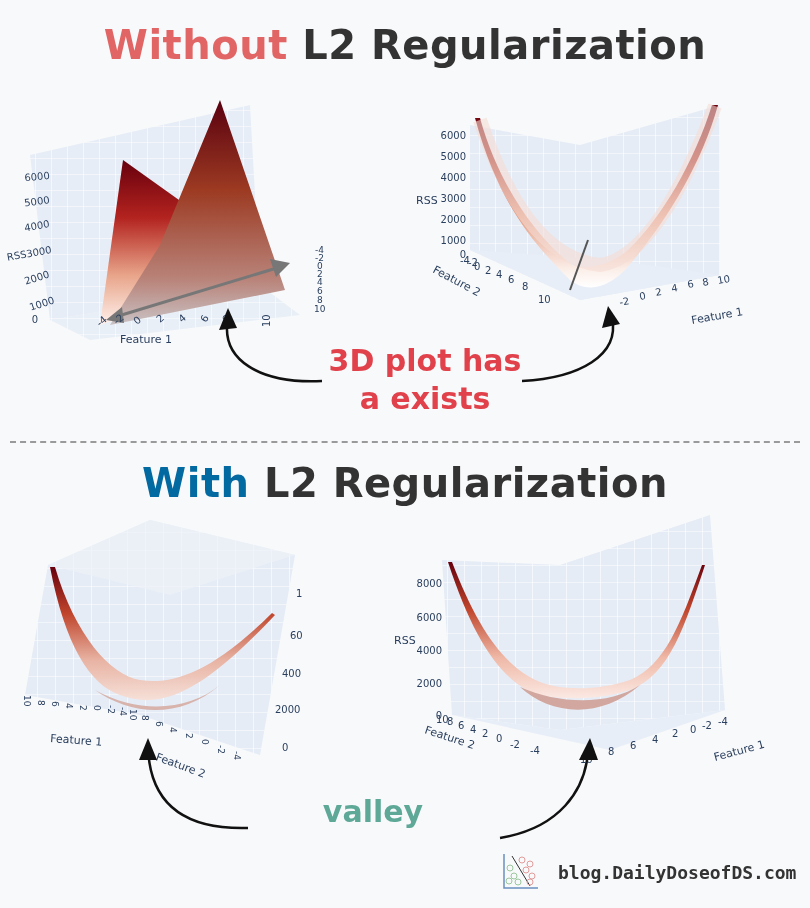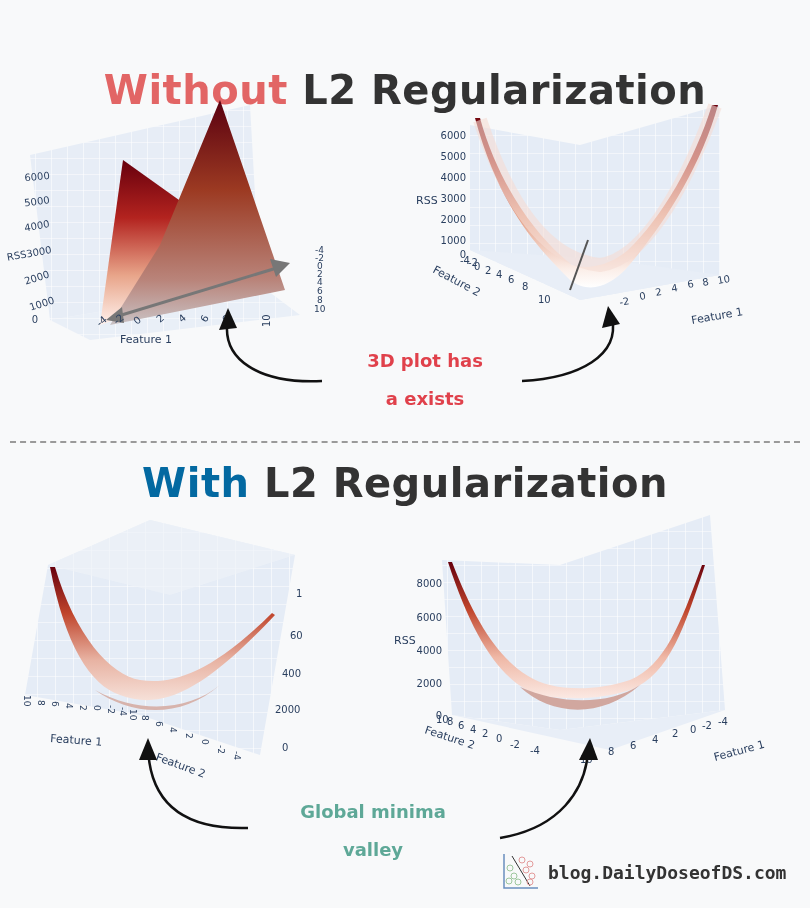--- a/index.html
+++ b/index.html
@@ -15,34 +15,34 @@
   .divider {
     position: absolute; left: 10px; right: 10px; top: 441px;
     border-top: 2px dashed #9a9a9a;
   }
   .plot { position: absolute; }
   .plot svg { overflow: visible; }
   .tick { font-family: "DejaVu Sans", sans-serif; font-size: 10px; fill: #2a3f5f; }
   .axlabel { font-family: "DejaVu Sans", sans-serif; font-size: 12px; fill: #2a3f5f; }
   .callout {
     position: absolute; text-align: center; font-weight: bold;
-    font-family: "DejaVu Sans", sans-serif; font-size: 18px; line-height: 38px;
+    font-family: "DejaVu Sans", sans-serif; font-size: 30px; line-height: 38px;
   }
   .callout.red { color: #e0414b; }
   .callout.green { color: #5ea897; }
   .arrows { position: absolute; left: 0; top: 0; width: 810px; height: 908px; pointer-events: none; }
   .brand {
-    position: absolute; left: 500px; top: 852px; display: flex; align-items: center; gap: 8px;
+    position: absolute; left: 500px; top: 852px; display: flex; align-items: center; gap: 18px;
   }
   .brand-text { font-family: "DejaVu Sans Mono", monospace; font-weight: bold; font-size: 18px; color: #333; }
 </style>
 </head>
 <body>
 
-<div class="title" style="top:22px;margin-top:45px;">
+<div class="title" style="top:22px;">
   <span class="accent-red">Without</span><span> L2 Regularization</span>
 </div>
 
 <div class="plot" style="left:20px;top:95px;width:320px;height:260px;">
   <svg width="320" height="260" viewBox="0 0 320 260">
     <defs>
       <linearGradient id="g1a" x1="0" y1="0" x2="0" y2="1">
         <stop offset="0" stop-color="#67000d"></stop>
         <stop offset="0.35" stop-color="#b3231f"></stop>
         <stop offset="0.7" stop-color="#e8a58a"></stop>
@@ -279,21 +279,20 @@
       <text x="292" y="222">2</text>
       <text x="310" y="218">0</text>
       <text x="322" y="214">-2</text>
       <text x="338" y="210">-4</text>
     </g>
     <text class="axlabel" x="335" y="246" transform="rotate(-15 335 246)" style="font-size:11px;">Feature 1</text>
   </svg>
 </div>
 
 <div class="callout green" style="left:248px;top:793px;width:250px;">
-  <div>Global minima</div>
   <div>valley</div>
 </div>
 
 <svg class="arrows" viewBox="0 0 810 908">
 
   <path d="M322,381 C260,384 220,360 228,318" fill="none" stroke="#111" stroke-width="2.5"></path>
   <polygon points="228,308 219,330 237,328" fill="#111"></polygon>
 
   <path d="M522,381 C580,378 620,355 612,318" fill="none" stroke="#111" stroke-width="2.5"></path>
   <polygon points="608,306 602,328 620,324" fill="#111"></polygon>

